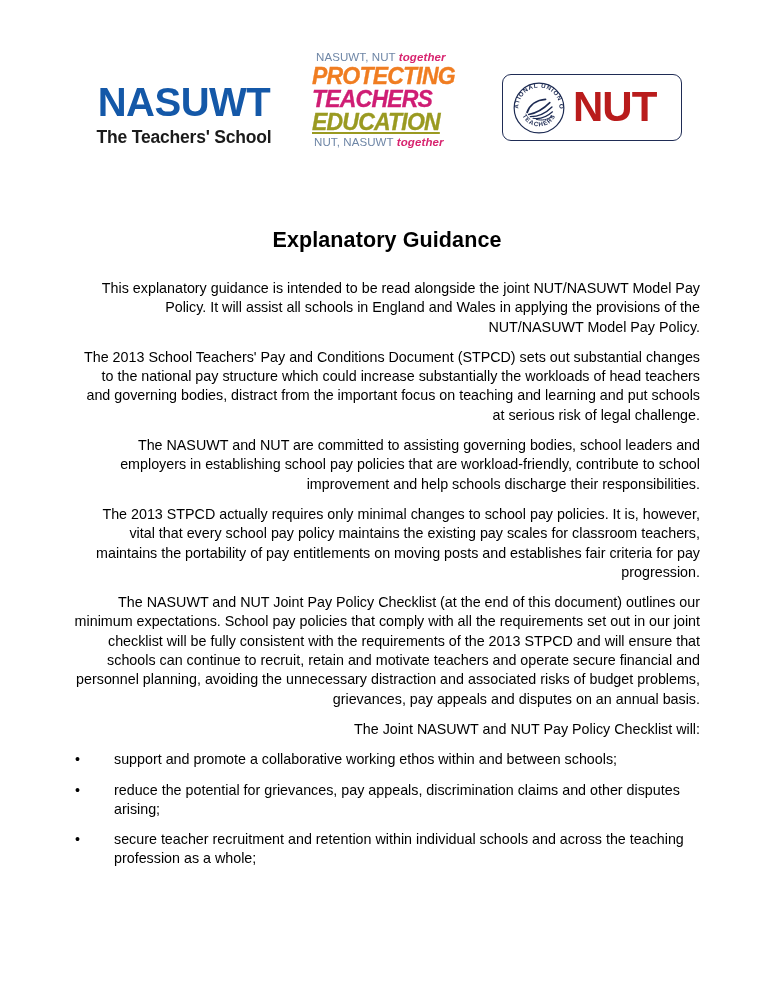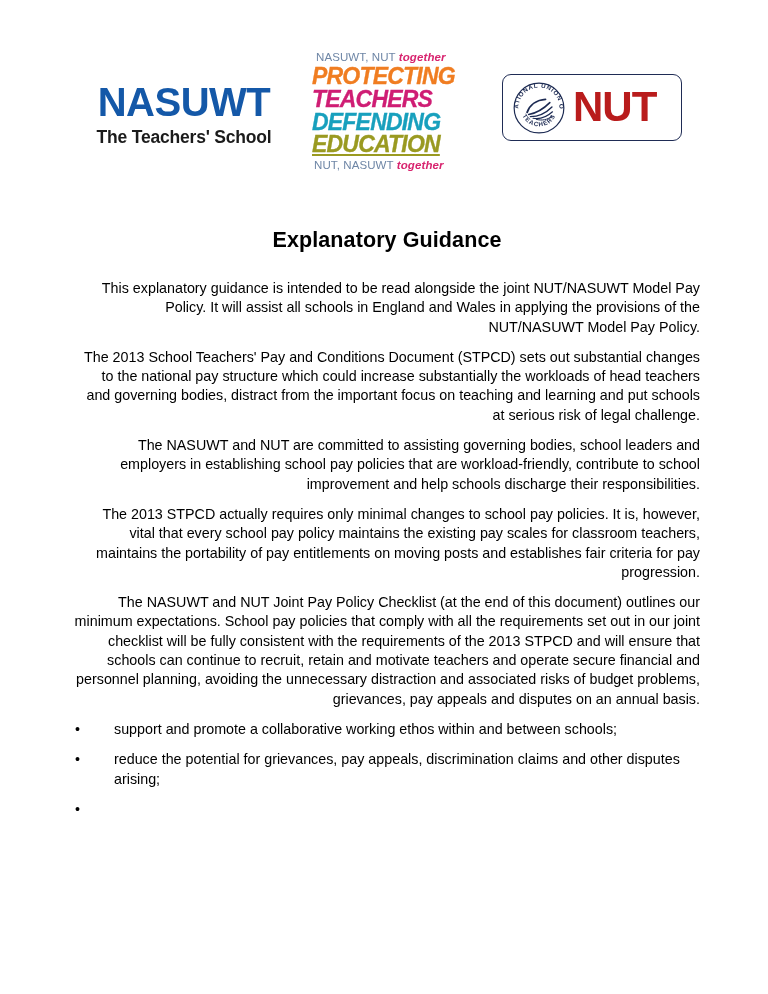--- a/index.html
+++ b/index.html
@@ -195,21 +195,20 @@
       <div class="nasuwt-word">NASUWT</div>
       <div class="nasuwt-tag">The Teachers' School</div>
     </div>
 
     <div class="logo-campaign">
       <div class="camp-line-top">
         <span>NASUWT, NUT </span><span class="camp-tog">together</span>
       </div>
       <div class="camp-band camp-protecting">PROTECTING</div>
       <div class="camp-band camp-teachers">TEACHERS</div>
-      <div class="camp-band camp-defending">DEFENDING</div>
       <div class="camp-band camp-education">EDUCATION</div>
       <div class="camp-line-bottom">
         <span>NUT, NASUWT </span><span class="camp-tog">together</span>
       </div>
     </div>
 
     <div class="logo-nut">
       <div class="nut-inner">
         <svg class="nut-emblem" viewBox="0 0 100 100">
           <defs>
@@ -240,30 +239,32 @@
   <div class="doc">
 
     <h1 class="doc-title">Explanatory Guidance</h1>
 
 
     <p class="para">This explanatory guidance is intended to be read alongside the joint NUT/NASUWT Model Pay Policy. It will assist all schools in England and Wales in applying the provisions of the NUT/NASUWT Model Pay Policy.</p>
     <p class="para">The 2013 School Teachers' Pay and Conditions Document (STPCD) sets out substantial changes to the national pay structure which could increase substantially the workloads of head teachers and governing bodies, distract from the important focus on teaching and learning and put schools at serious risk of legal challenge.</p>
     <p class="para">The NASUWT and NUT are committed to assisting governing bodies, school leaders and employers in establishing school pay policies that are workload-friendly, contribute to school improvement and help schools discharge their responsibilities.</p>
     <p class="para">The 2013 STPCD actually requires only minimal changes to school pay policies. It is, however, vital that every school pay policy maintains the existing pay scales for classroom teachers, maintains the portability of pay entitlements on moving posts and establishes fair criteria for pay progression.</p>
     <p class="para">The NASUWT and NUT Joint Pay Policy Checklist (at the end of this document) outlines our minimum expectations. School pay policies that comply with all the requirements set out in our joint checklist will be fully consistent with the requirements of the 2013 STPCD and will ensure that schools can continue to recruit, retain and motivate teachers and operate secure financial and personnel planning, avoiding the unnecessary distraction and associated risks of budget problems, grievances, pay appeals and disputes on an annual basis.</p>
+    <p class="para">The Joint NASUWT and NUT Pay Policy Checklist will:</p>
 
     <ul class="bullet-list">
       <li class="bullet-item">
         <span class="bullet-mark">•</span>
         <span>support and promote a collaborative working ethos within and between schools;</span>
       </li>
       <li class="bullet-item">
         <span class="bullet-mark">•</span>
         <span>reduce the potential for grievances, pay appeals, discrimination claims and other disputes arising;</span>
       </li>
       <li class="bullet-item">
         <span class="bullet-mark">•</span>
+        <span>secure teacher recruitment and retention within individual schools and across the teaching profession as a whole;</span>
       </li>
     </ul>
 
   </div>
 
 </div>
 
 </body></html>

